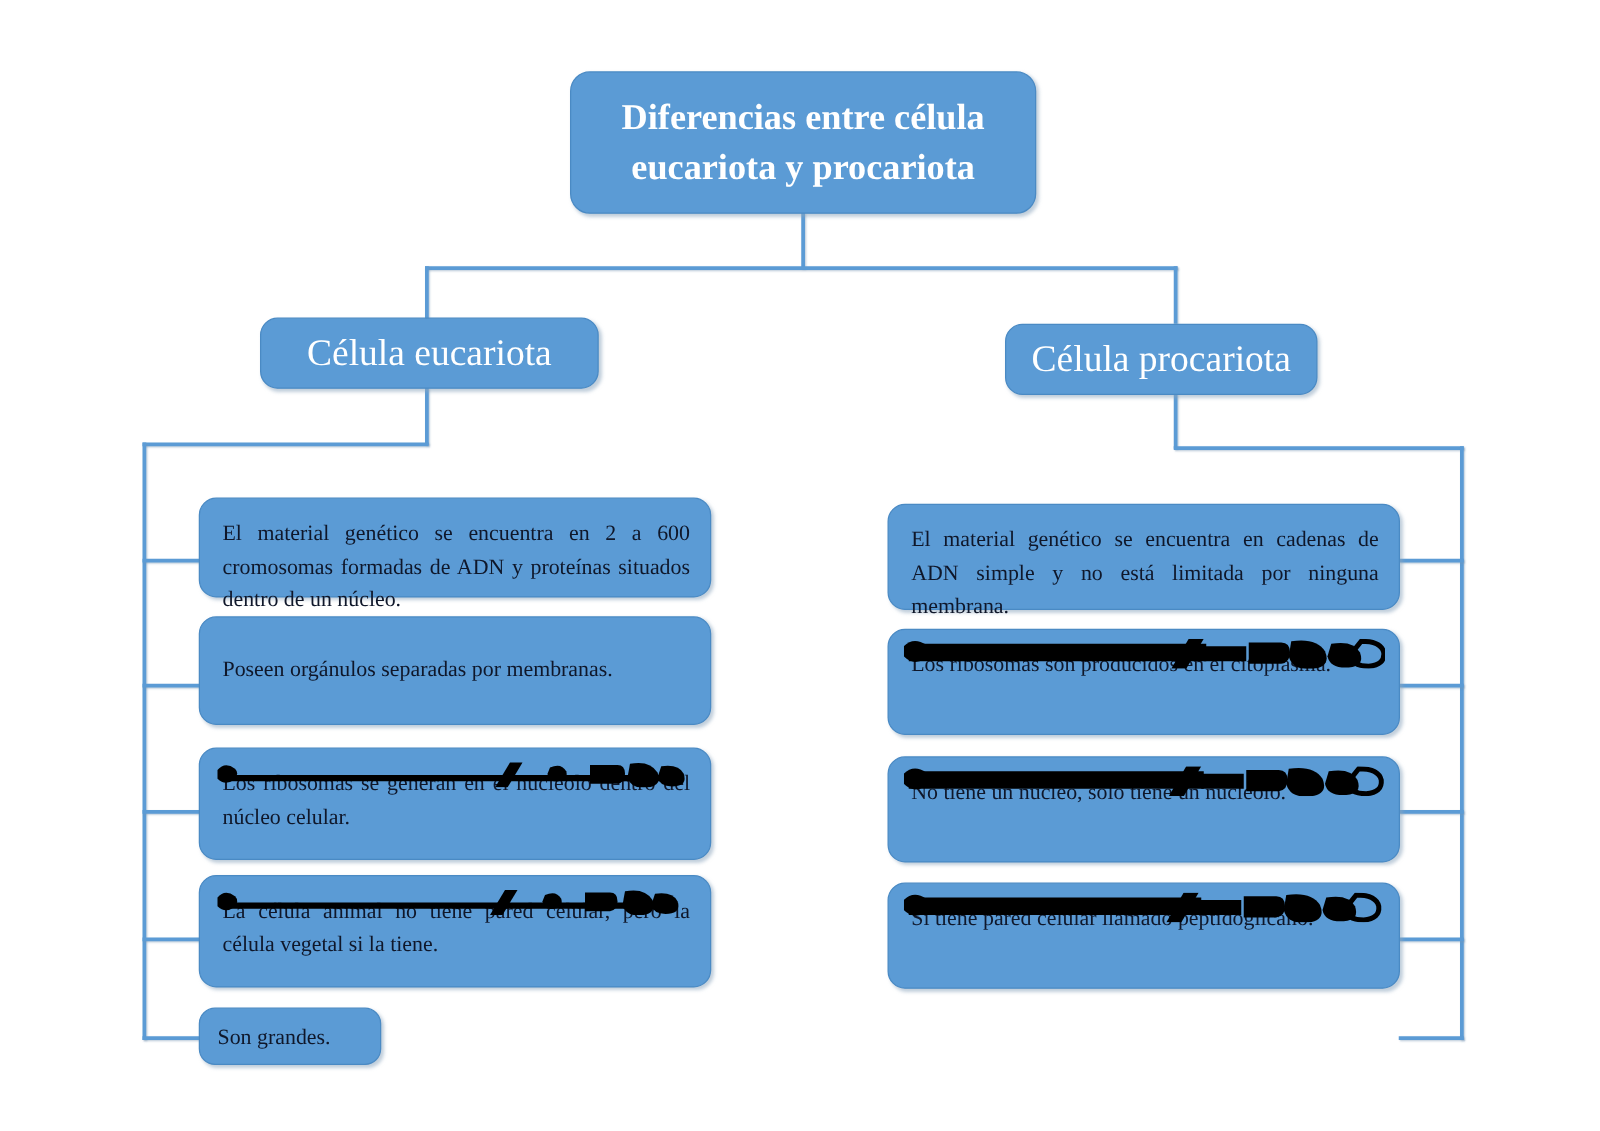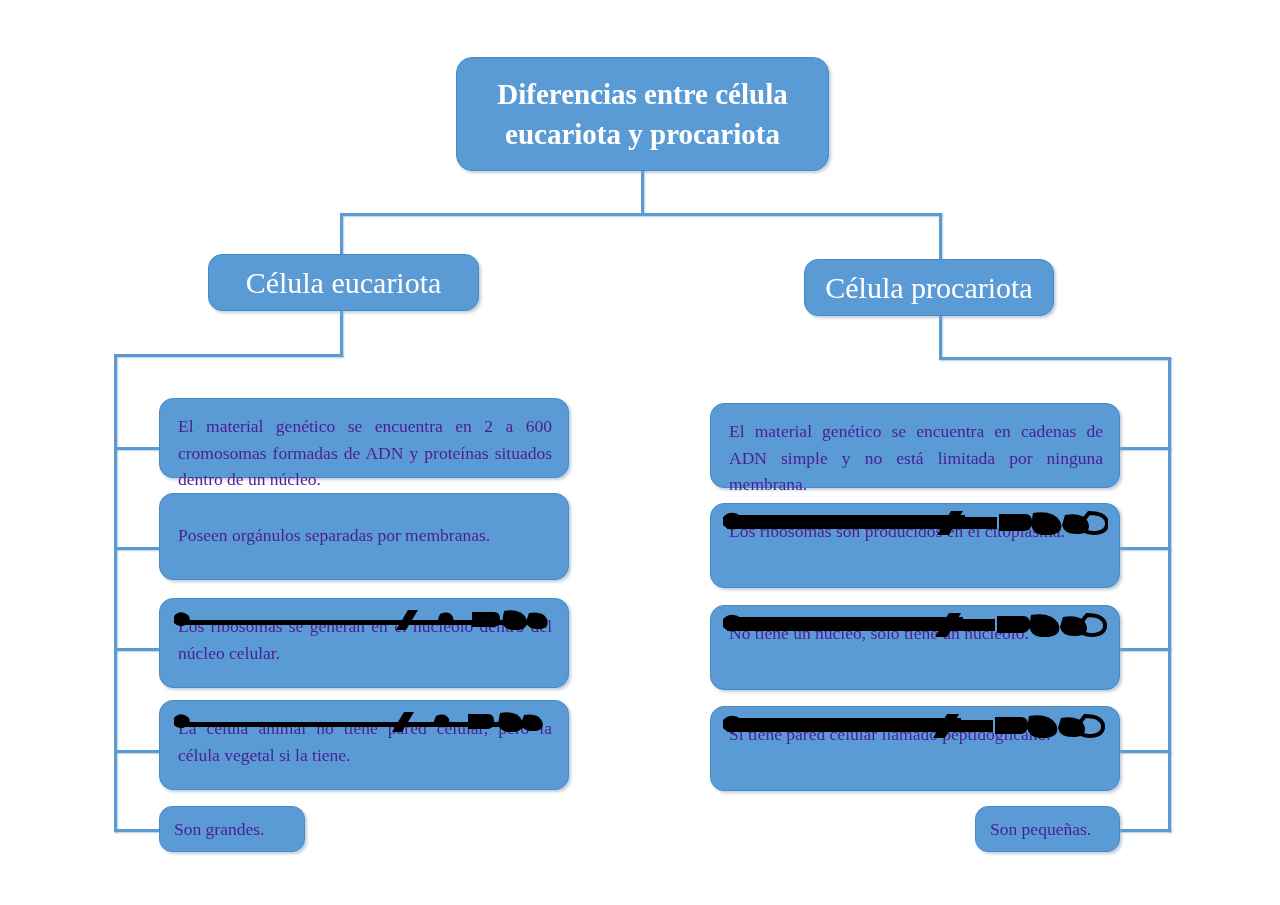--- a/index.html
+++ b/index.html
@@ -67,21 +67,21 @@
   .node-leaf {
     border-radius: 14px;
     padding: 14px 16px 10px 18px;
   }
 
   .leaf-text {
     font-size: 17.5px;
     line-height: 1.52;
     text-align: justify;
     text-justify: inter-word;
-    color: #4c1d95;
+    color: #0f172a;
     position: relative;
     z-index: 2;
   }
   .leaf-text.nojust { text-align: left; }
 
   .node-small {
     border-radius: 13px;
     display: flex;
     align-items: center;
     padding: 6px 14px;
@@ -246,17 +246,14 @@
           <path d="M306 2 q20 -3 27 8 q5 12 -9 14 q-17 2 -20 -10 z"></path>
           <path d="M338 4 q18 -3 23 7 q4 11 -9 12 q-15 1 -17 -9 z"></path>
           <path d="M362 2 q16 0 18 9 q1 10 -12 11 q-14 0 -14 -10 z" fill="none" stroke="#000" stroke-width="4"></path>
           <path d="M224 0 l12 0 l-14 24 l-12 0 z"></path>
         </g>
       </svg>
     </div>
     <div class="leaf-text nojust">Si tiene pared celular llamado peptidoglicano.</div>
   </div>
 
-  <div class="node node-small" style="left:975px; top:806px; width:145px; height:46px;">
-    <div class="leaf-text nojust">Son pequeñas.</div>
-  </div>
 
 </div>
 
 </body></html>

